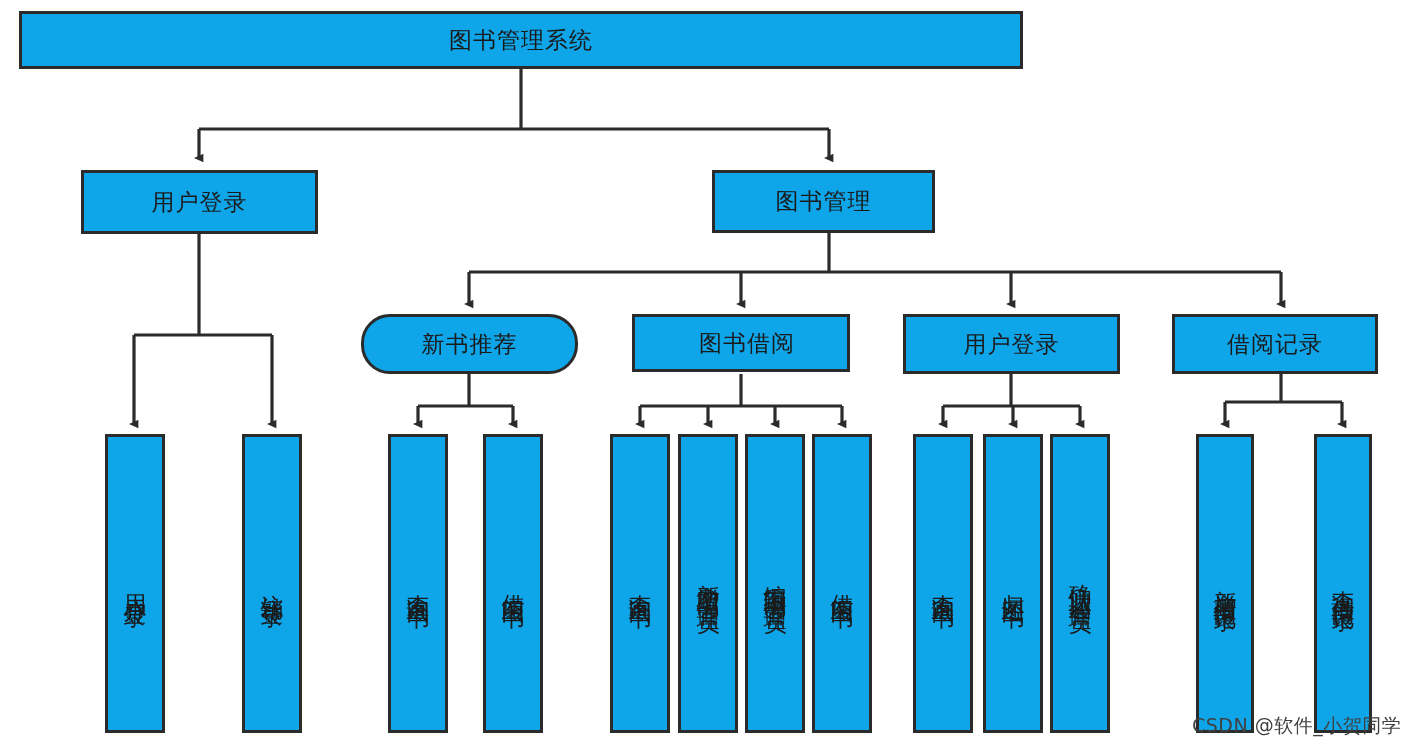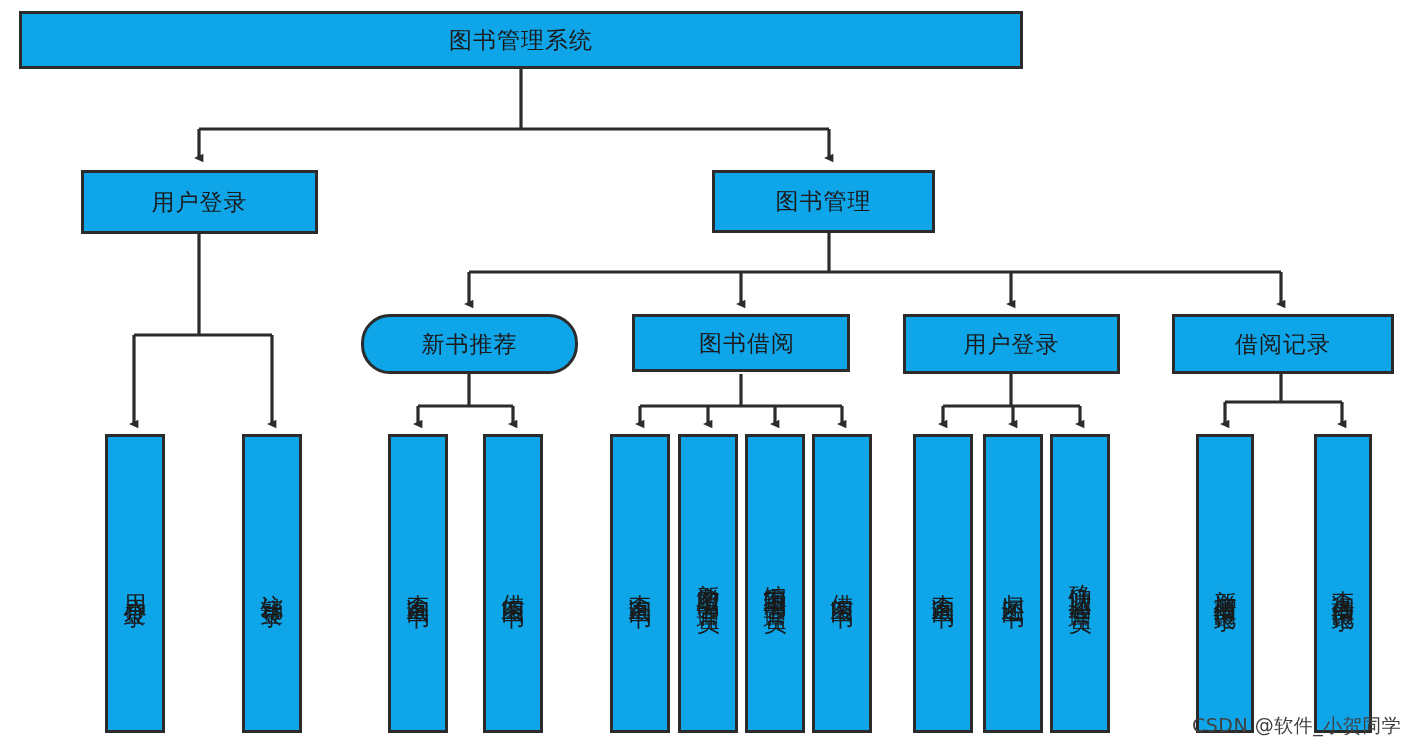--- a/index.html
+++ b/index.html
@@ -132,21 +132,21 @@
 
   <div class="node h" style="left:361px; top:314px; width:217px; height:60px;border-radius:29px;">
     <span>新书推荐</span>
   </div>
   <div class="node h" style="left:632px; top:314px; width:218px; height:58px;padding-left:12px;">
     <span>图书借阅</span>
   </div>
   <div class="node h" style="left:903px; top:314px; width:217px; height:60px;">
     <span>用户登录</span>
   </div>
-  <div class="node h" style="left:1172px; top:314px; width:222px; height:60px;">
+  <div class="node h" style="left:1172px; top:314px; width:206px; height:60px;">
     <span>借阅记录</span>
   </div>
 
   <div class="node v" style="left:105px; top:434px; width:60px; height:299px;">
     <span class="vtext">用户登录</span>
   </div>
   <div class="node v" style="left:242px; top:434px; width:60px; height:299px;">
     <span class="vtext">注销登录</span>
   </div>
 

